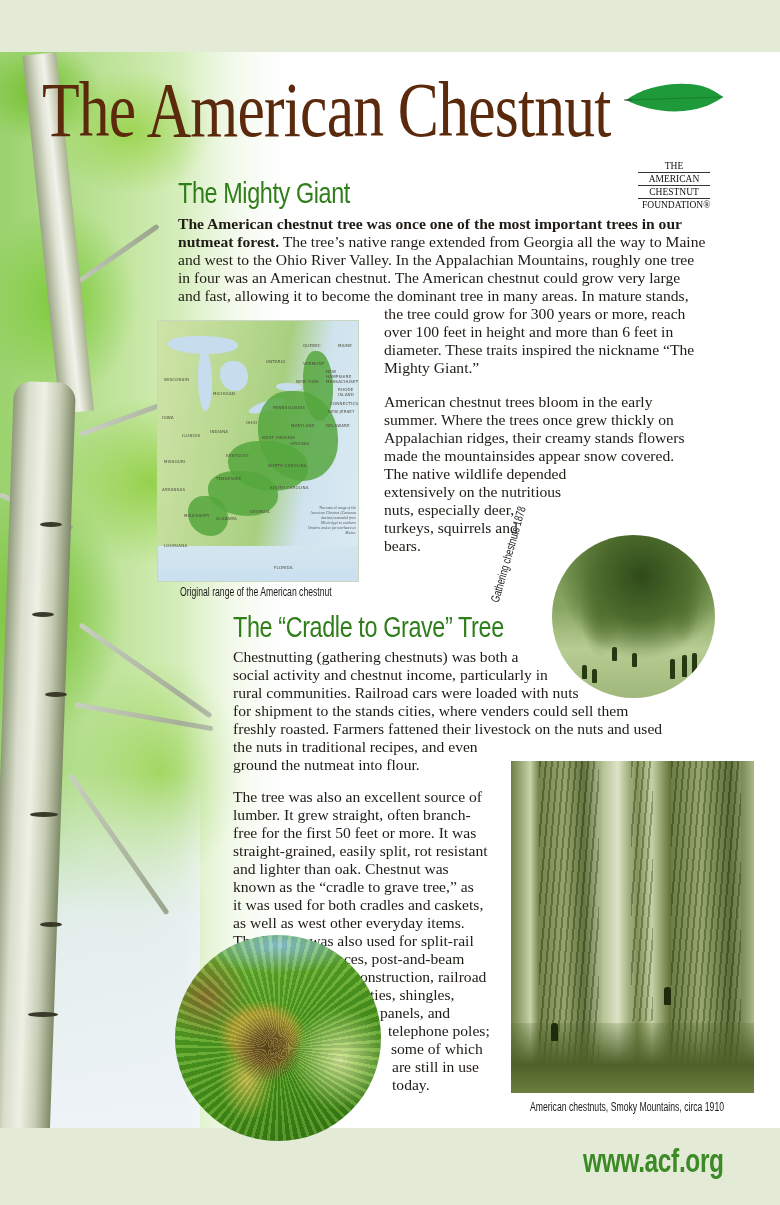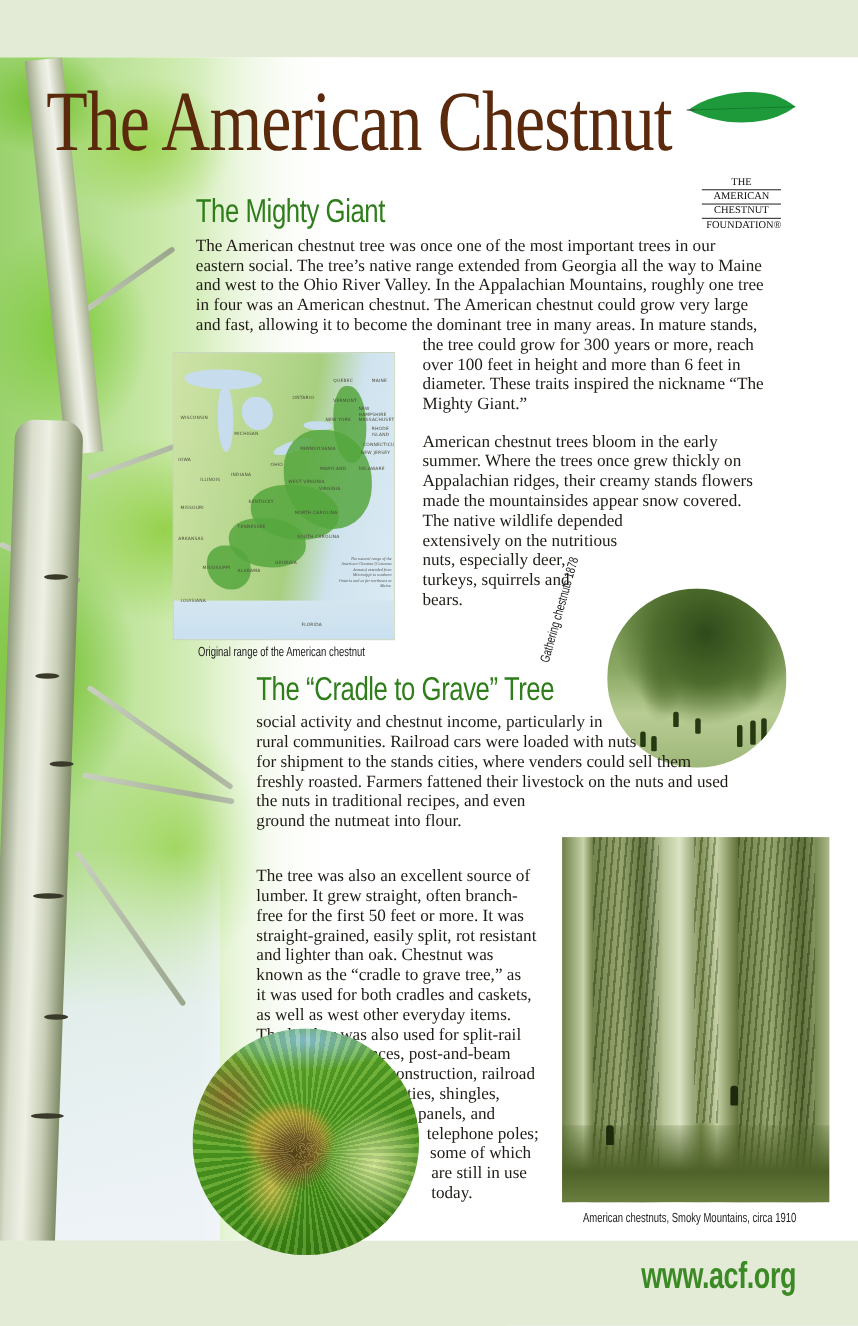--- a/index.html
+++ b/index.html
@@ -42,21 +42,21 @@
   .logo { position: absolute; left: 622px; top: 28px; width: 104px; height: 110px; }
   .logo svg { display: block; margin: 0 auto; }
   .logo-text { font-family: "Liberation Serif", "DejaVu Serif", serif; font-size: 9.5px; text-align: center; color: #111; line-height: 11px; margin-top: 6px; }
   .logo-text div { padding: 0 4px; margin-top: 47px; }
   .logo-text .ln { border-top: 1px solid #333; width: 72px; margin: 0 auto; padding-top: 1px; }
 
   h2.section { position: absolute; font-family: "Liberation Sans", "DejaVu Sans", sans-serif; font-weight: normal; color: #2f7d1b;
     font-size: 30px; transform: scaleX(0.78); transform-origin: left top; white-space: nowrap; letter-spacing: -0.5px; }
 
   .body { position: absolute; font-size: 15.6px; line-height: 18px; color: #1f1b15; }
-  .body b { font-weight: normal; margin-top: 24px; }
+  .body b { font-weight: bold; margin-top: 24px; }
   .line { display: block; white-space: nowrap; }
 
   
   .map { position: absolute; left: 157px; top: 268px; width: 202px; height: 262px; overflow: hidden; border: 1px solid #c9d7c0;
     background: linear-gradient(100deg, #cfe3a8 0%, #b8d890 35%, #a8cf80 55%, #cfe3ee 72%, #dcebf4 100%); }
   .map .lake { position: absolute; background: #c7dcec; border-radius: 40% 50% 45% 55%; }
   .map .range { position: absolute; background: #56a73e; opacity: 0.85; border-radius: 40% 55% 45% 60%; }
   .map .state { position: absolute; font-family: "DejaVu Sans", sans-serif; font-size: 4px; color: #4b4b3a; letter-spacing: 0.2px; }
   .map .note { position: absolute; left: 150px; top: 185px; width: 48px; font-size: 3.8px; line-height: 5px; color: #555; text-align: right; font-style: italic; }
   .map .gulf { position: absolute; left: 0; top: 225px; width: 202px; height: 40px; background: linear-gradient(180deg,#d4e6ef,#c9dff0); }
@@ -138,21 +138,21 @@
       <div class="ln">AMERICAN</div>
       <div class="ln">CHESTNUT</div>
       <div class="ln">FOUNDATION®</div>
     </div>
   </div>
 
   <h2 class="section" style="left:178px;top:124px;">The Mighty Giant</h2>
 
   <div class="body" style="left:178px;top:163px;">
     <span class="line"><b>The American chestnut tree was once one of the most important trees in our</b></span>
-    <span class="line"><b>eastern social.</b><span>  The tree’s native range extended from Georgia all the way to Maine</span></span>
+    <span class="line"><b>nutmeat forest.</b><span>  The tree’s native range extended from Georgia all the way to Maine</span></span>
     <span class="line">and west to the Ohio River Valley.  In the Appalachian Mountains, roughly one tree</span>
     <span class="line">in four was an American chestnut.  The American chestnut could grow very large</span>
     <span class="line">and fast, allowing it to become the dominant tree in many areas. In mature stands,</span>
   </div>
   <div class="body" style="left:384px;top:253px;">
     <span class="line">the tree could grow for 300 years or more, reach</span>
     <span class="line">over 100 feet in height and more than 6 feet in</span>
     <span class="line">diameter.  These traits inspired the nickname “The</span>
     <span class="line">Mighty Giant.”</span>
   </div>
@@ -224,20 +224,21 @@
     <div class="fig" style="left:30px;top:130px;"></div>
     <div class="fig" style="left:40px;top:134px;"></div>
     <div class="fig" style="left:60px;top:112px;"></div>
     <div class="fig" style="left:80px;top:118px;"></div>
   </div>
   <div class="rot-caption">Gathering chestnuts 1878</div>
 
   <h2 class="section" style="left:233px;top:558px;">The “Cradle to Grave” Tree</h2>
 
   <div class="body" style="left:233px;top:596px;">
+    <span class="line">Chestnutting (gathering chestnuts) was both a</span>
     <span class="line">social activity and chestnut income, particularly in</span>
     <span class="line">rural communities. Railroad cars were loaded with nuts</span>
     <span class="line">for shipment to the stands cities, where venders could sell them</span>
     <span class="line">freshly roasted.  Farmers fattened their livestock on the nuts and used</span>
     <span class="line">the nuts in traditional recipes, and even</span>
     <span class="line">ground the nutmeat into flour.</span>
   </div>
 
   <div class="body" style="left:233px;top:736px;">
     <span class="line">The tree was also an excellent source of</span>

